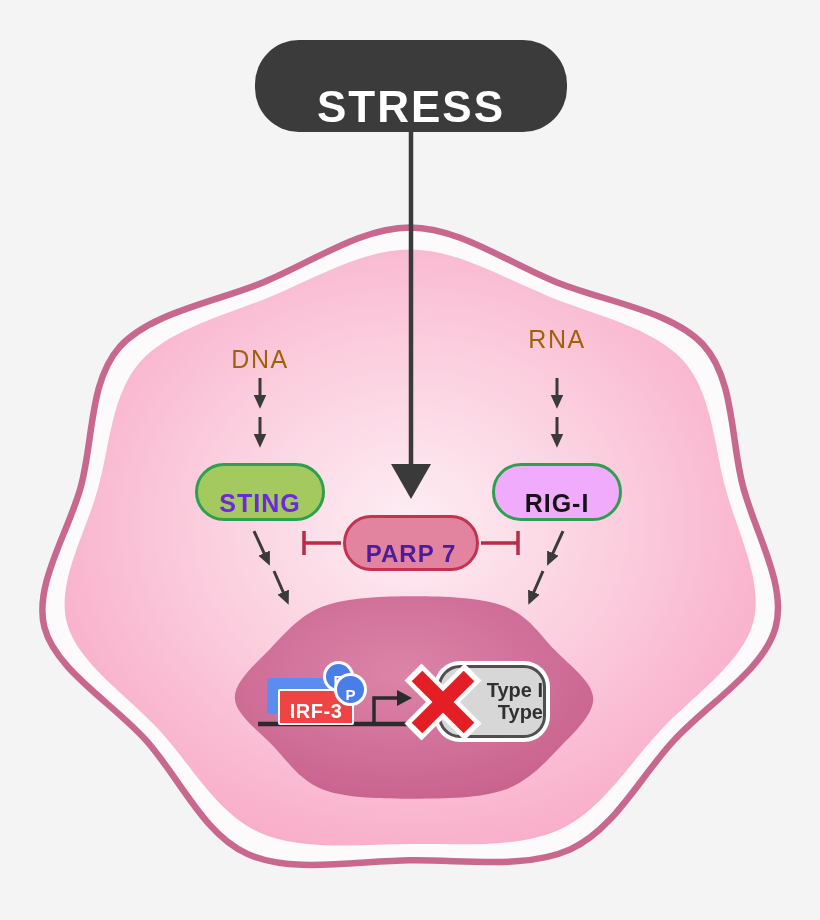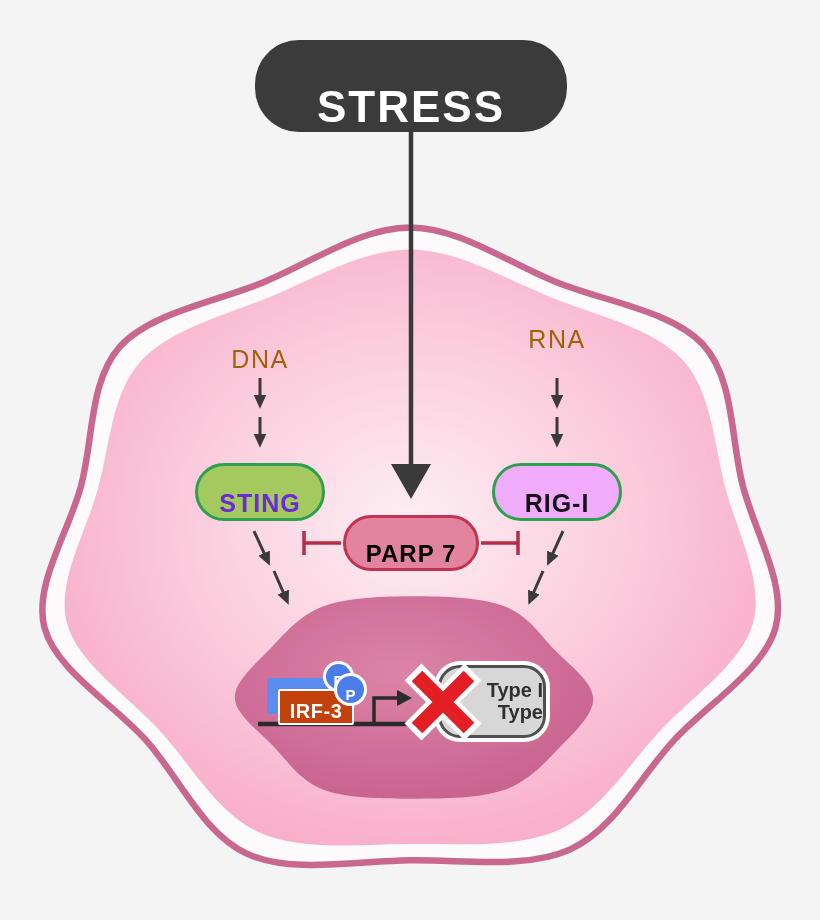--- a/index.html
+++ b/index.html
@@ -110,26 +110,26 @@
     <div class="abs ligand-label rna-label">RNA</div>
 
     <div class="abs pill sting-pill" style="background-color: rgb(163, 201, 95); border-color: rgb(45, 160, 79); color: #6d28d9;">
       <span>STING</span>
     </div>
 
     <div class="abs pill rigi-pill" style="background-color: #f0abfc; border-color: rgb(45, 160, 79); color: rgb(20, 20, 20);">
       <span>RIG-I</span>
     </div>
 
-    <div class="abs pill parp7-pill" style="background-color: rgb(226, 131, 159); border-color: rgb(194, 51, 81); color: #000000;">
+    <div class="abs pill parp7-pill" style="background-color: rgb(226, 131, 159); border-color: rgb(194, 51, 81); color: #4c1d95;">
       <span>PARP 7</span>
     </div>
 
     <div class="abs irf3-rect irf3-back" style="background-color: rgb(91, 140, 240);"></div>
-    <div class="abs irf3-rect irf3-front" style="background-color: #c2410c; color: rgb(255, 255, 255);">
+    <div class="abs irf3-rect irf3-front" style="background-color: #ef4444; color: rgb(255, 255, 255);">
       <span>IRF-3</span>
     </div>
     <div class="abs p-badge p-badge-1" style="background-color: rgb(74, 125, 232); color: rgb(255, 255, 255);">
       <span>P</span>
     </div>
     <div class="abs p-badge p-badge-2" style="background-color: rgb(74, 125, 232); color: rgb(255, 255, 255);">
       <span>P</span>
     </div>
 
     <div class="abs type1-box" style="background-color: rgb(215, 215, 215); border-color: rgb(79, 79, 79); color: rgb(48, 48, 48);">

